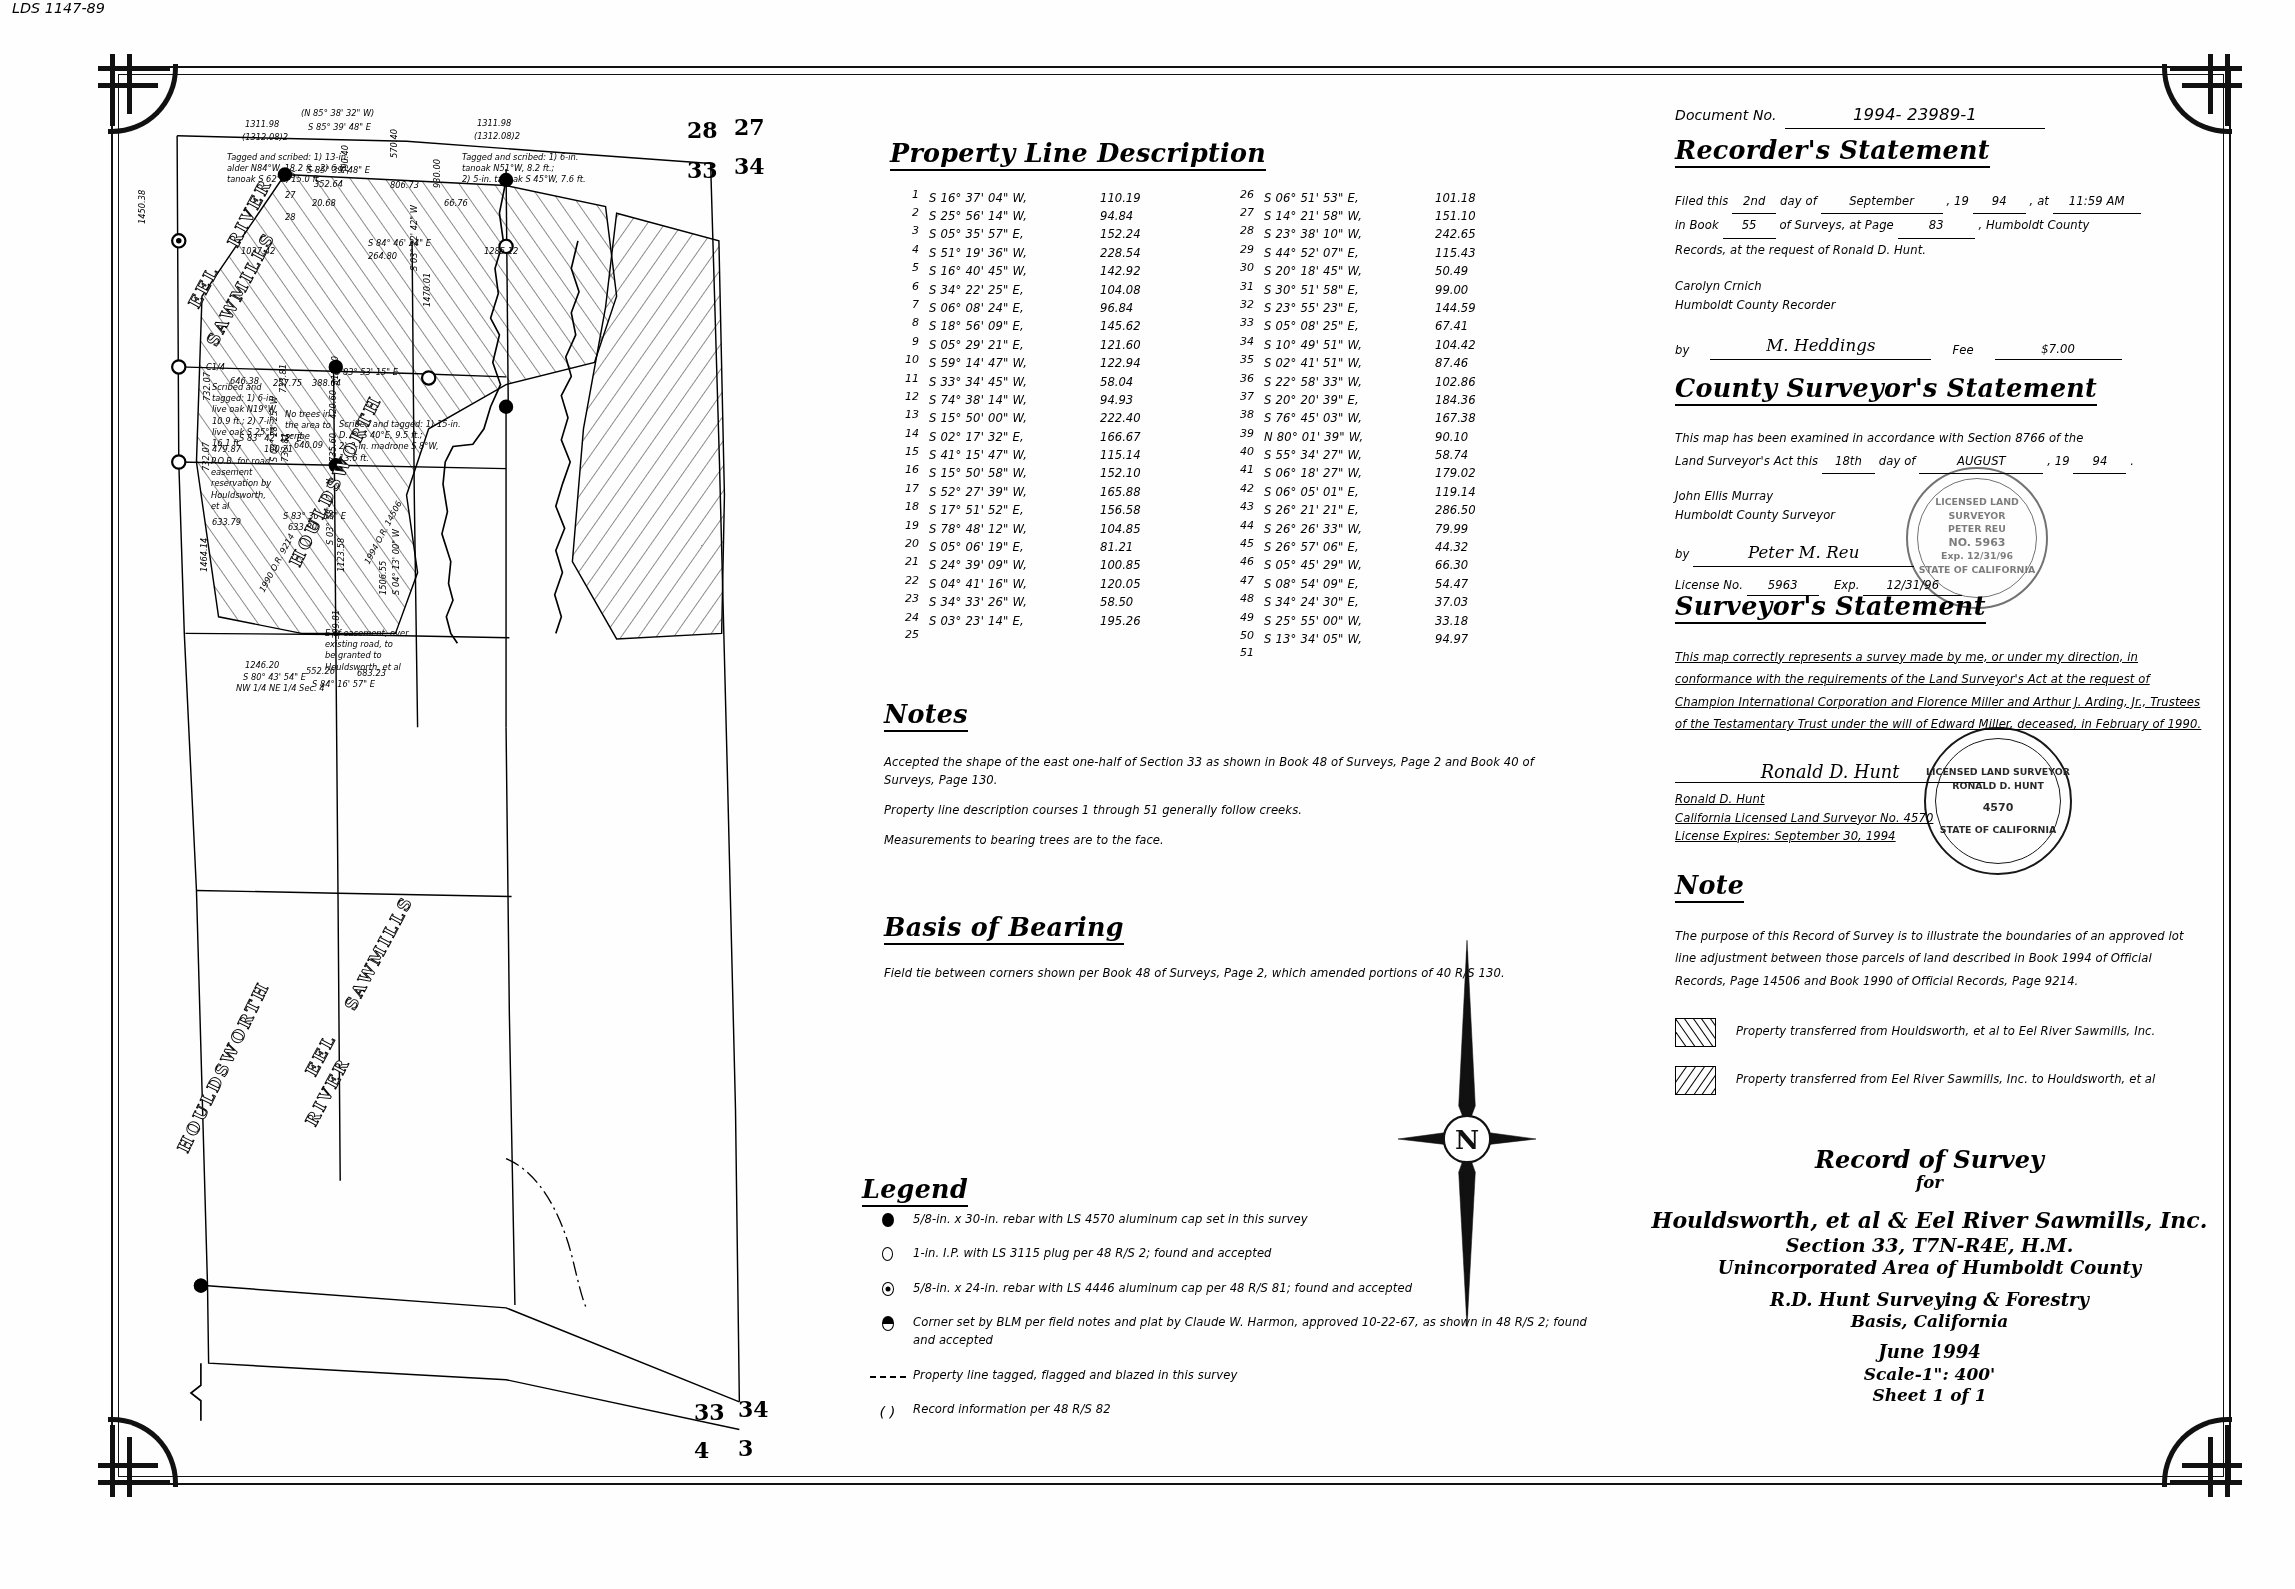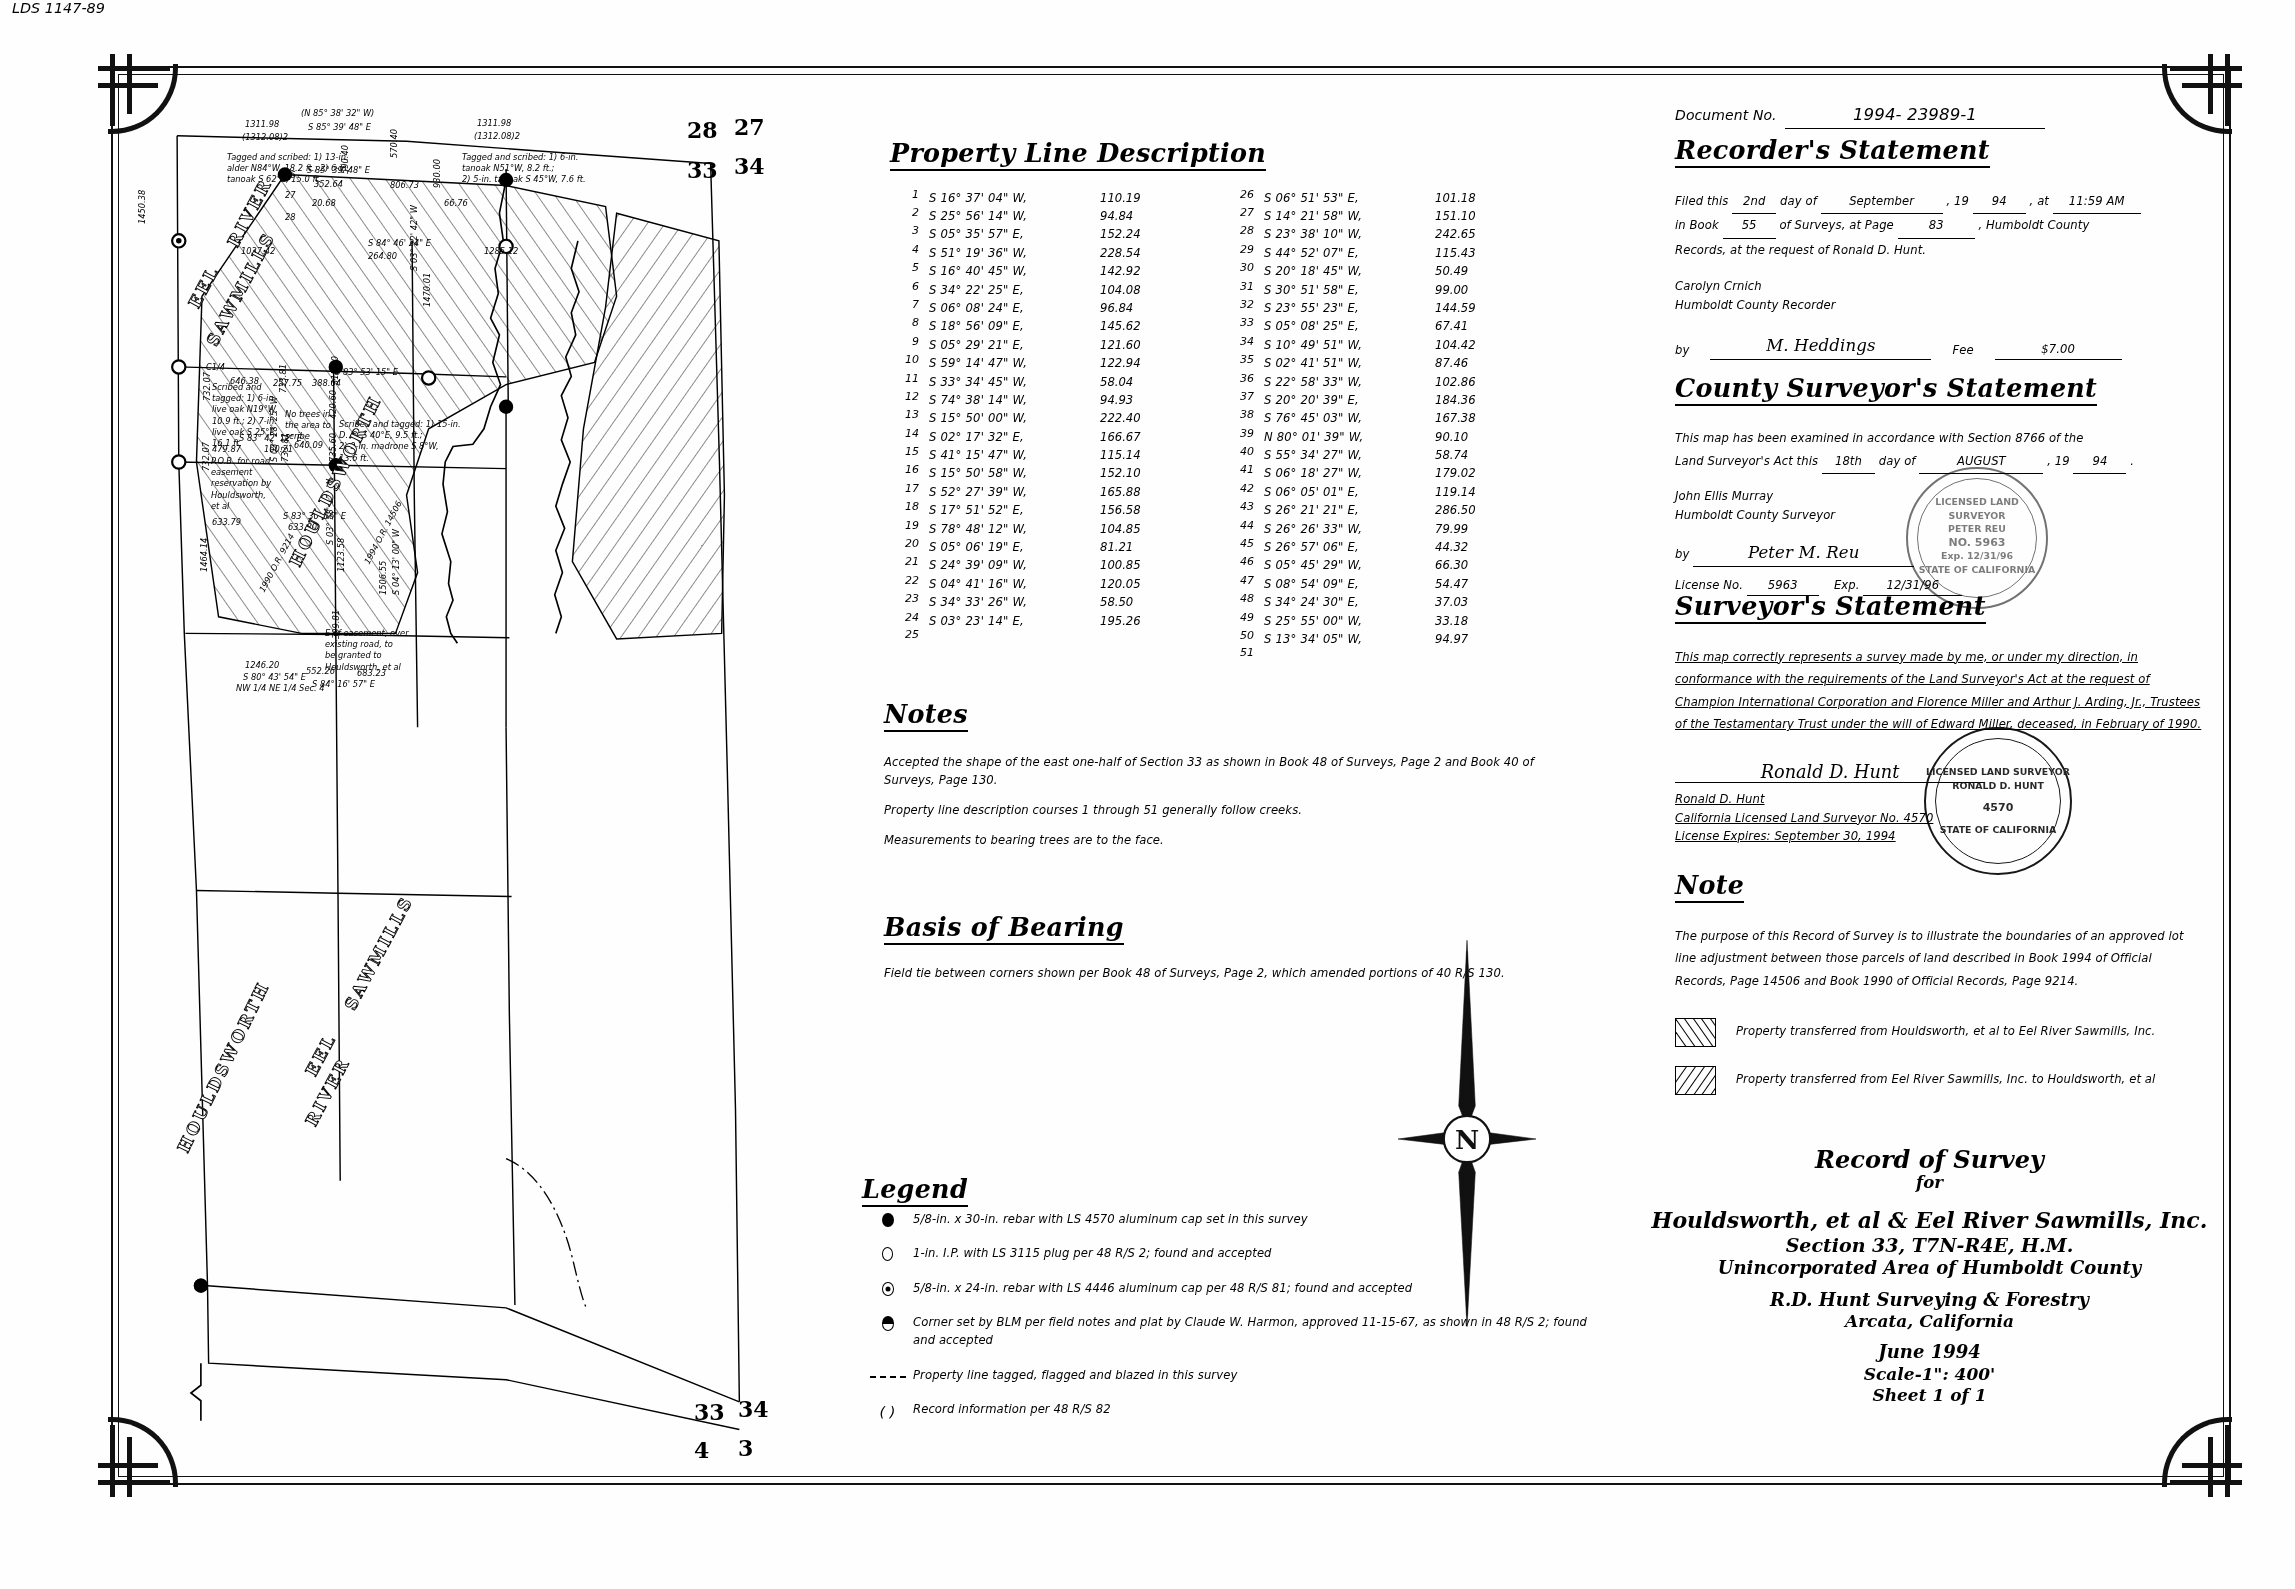--- a/index.html
+++ b/index.html
@@ -612,21 +612,21 @@
         <div class="leg-item">
           <div class="leg-sym">
             <div class="sym-dot"></div>
           </div>
           <div class="leg-txt hand">5/8-in. x 24-in. rebar with LS 4446 aluminum cap per 48 R/S 81; found and accepted</div>
         </div>
         <div class="leg-item">
           <div class="leg-sym">
             <div class="sym-half"></div>
           </div>
-          <div class="leg-txt hand">Corner set by BLM per field notes and plat by Claude W. Harmon, approved 11-15-67, as shown in 48 R/S 2; found and accepted</div>
+          <div class="leg-txt hand">Corner set by BLM per field notes and plat by Claude W. Harmon, approved 10-22-67, as shown in 48 R/S 2; found and accepted</div>
         </div>
         <div class="leg-item">
           <div class="leg-sym">
             <div class="sym-dash"></div>
           </div>
           <div class="leg-txt hand">Property line tagged, flagged and blazed in this survey</div>
         </div>
         <div class="leg-item">
           <div class="leg-sym">
             <div class="sym-paren">( )</div>
@@ -777,21 +777,21 @@
     </svg>
   </div>
 
   <div class="sect" id="titleblk">
     <div class="t-script t1">Record of Survey</div>
     <div class="t-script t2">for</div>
     <div class="t-script t3">Houldsworth, et al &amp; Eel River Sawmills, Inc.</div>
     <div class="t-script t4">Section 33, T7N-R4E, H.M.</div>
     <div class="t-script t5">Unincorporated Area of Humboldt County</div>
     <div class="t-script t5" style="margin-top:8.8px;">R.D. Hunt Surveying &amp; Forestry</div>
-    <div class="t-script t6">Arcata, California</div>
+    <div class="t-script t6">Basis, California</div>
     <div class="t-script t7">June 1994</div>
     <div class="t-script t6">Scale-1": 400'</div>
     <div class="t-script t6">Sheet 1 of 1</div>
   </div>
 
   <div id="footL">LDS 1147-89</div>
 
 </div>
 
 

